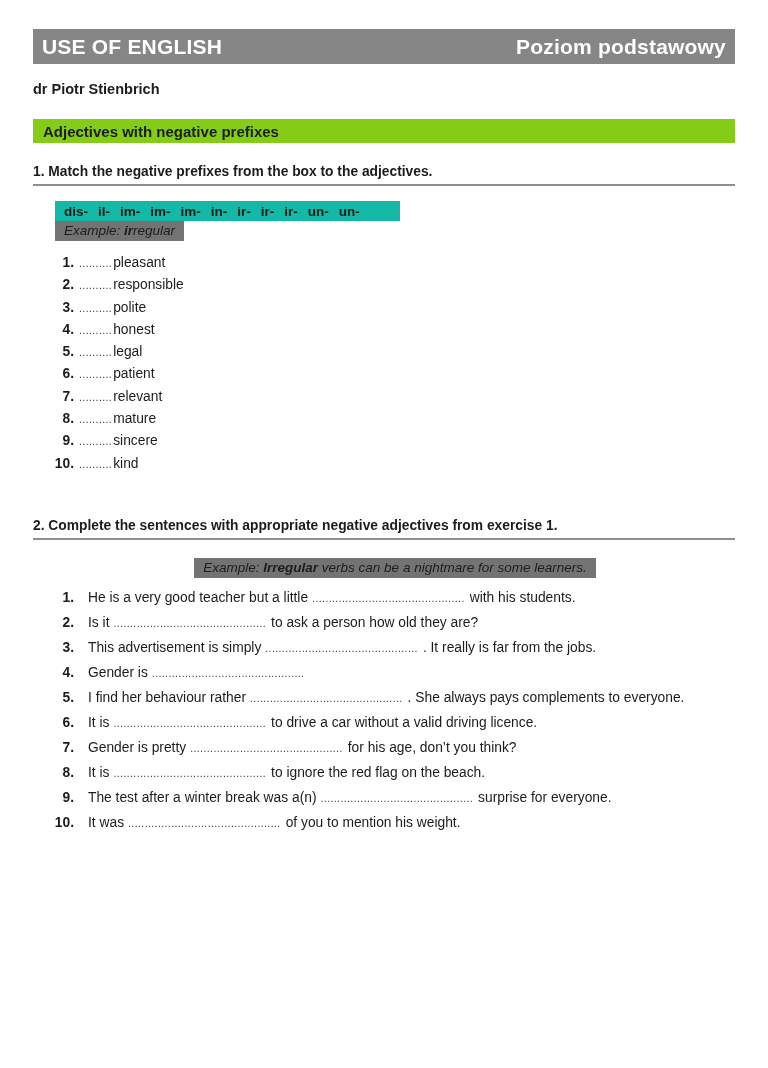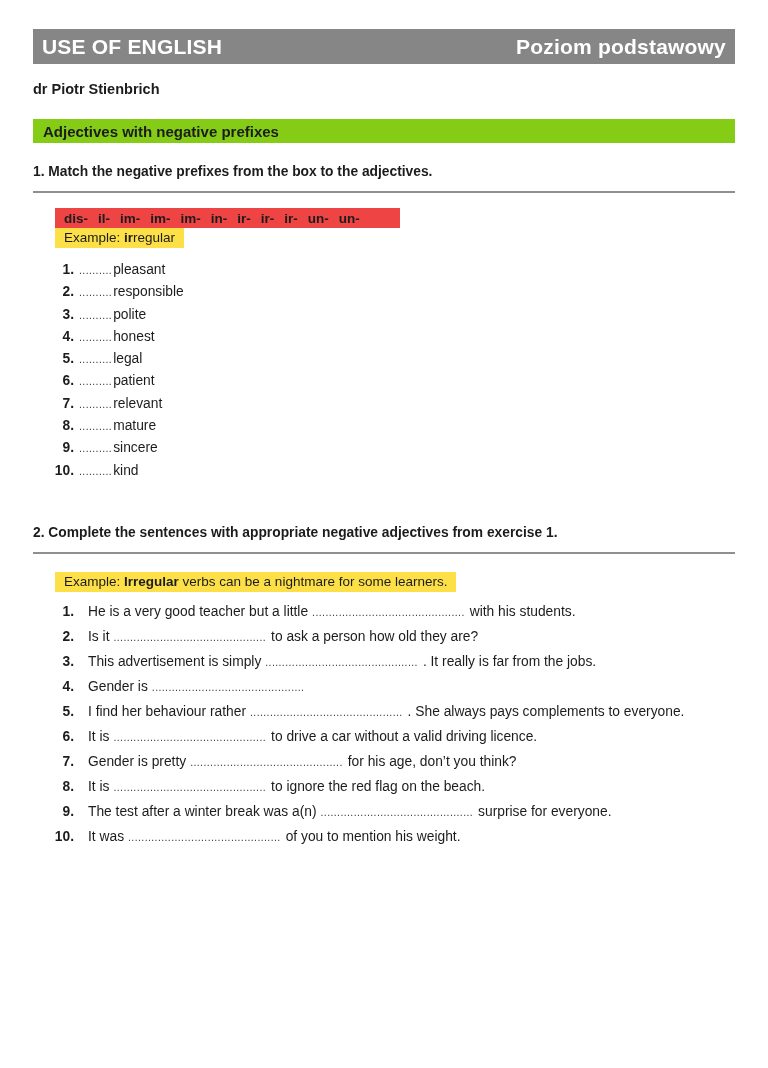--- a/index.html
+++ b/index.html
@@ -44,42 +44,43 @@
     display: flex;
     align-items: center;
     padding-left: 10px;
     font-size: 15px;
     font-weight: 600;
   }
 
   .ex-heading {
     font-size: 13.8px;
     font-weight: bold;
-    padding-bottom: 12px;
+    padding-bottom: 5px;
     border-bottom: 2px solid #8f8f8f;
   }
   .ex1-heading { margin-top: 21px; }
   .ex2-heading { margin-top: 43px; }
 
   .prefix-box {
     margin-left: 22px;
     margin-top: 15px;
     width: 345px;
-    background: #ef4444;
+    background: #14b8a6;
     padding: 3px 9px 2px 9px;
     display: flex;
     gap: 10px;
     font-size: 13.5px;
     font-weight: bold;
   }
   .example-line {
     margin-left: 22px;
     display: inline-block;
-    background: #fde047;
+    background: #737373;
     padding: 2px 9px 3px 9px;
+    font-style: italic;
     font-size: 13.5px;
   }
   .example-line .bold { font-weight: bold; }
 
   .ex1-list { margin-top: 11px; }
   .ex1-row {
     display: flex;
     align-items: baseline;
     line-height: 21.3px;
     font-size: 13.8px;
@@ -92,21 +93,21 @@
   }
   .dots {
     font-size: 10.5px;
     letter-spacing: 0.4px;
     color: #3a3a3a;
     margin-left: 5px;
     white-space: nowrap;
   }
   .ex1-row .word { margin-left: 1px; }
 
-  .ex2-example { margin-top: 18px; }
+  .ex2-example { margin-top: 18px; text-align: center; }
   .ex2-list { margin-top: 12px; }
   .ex2-row {
     display: flex;
     align-items: baseline;
     height: 25px;
     font-size: 13.8px;
     white-space: nowrap;
   }
   .ex2-row .text-before { margin-left: 14px; }
   .ex2-row .blank { margin: 0 4px; }

